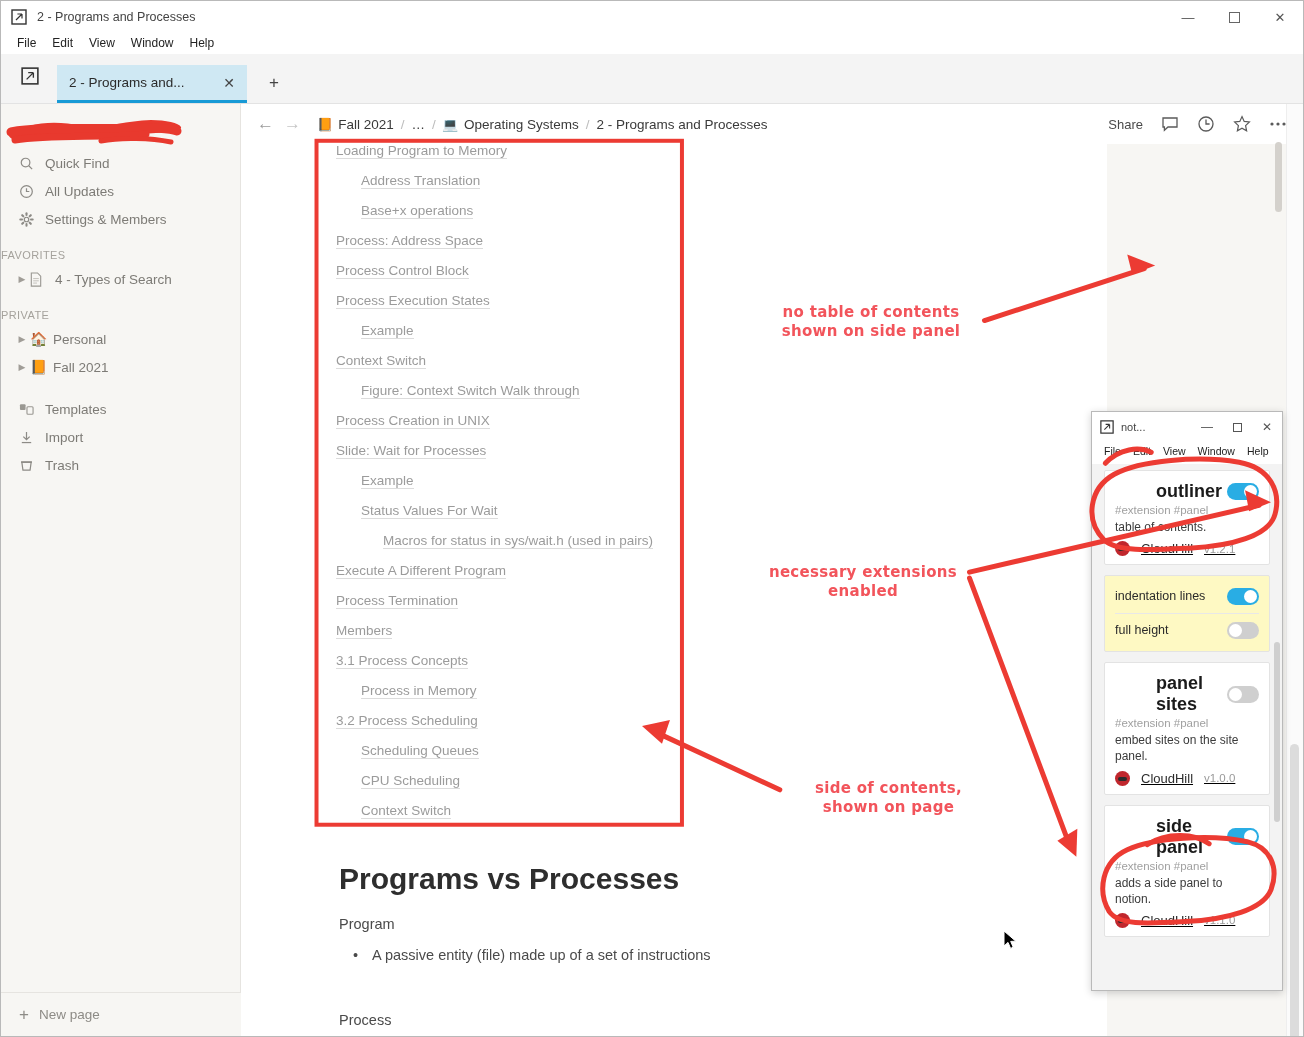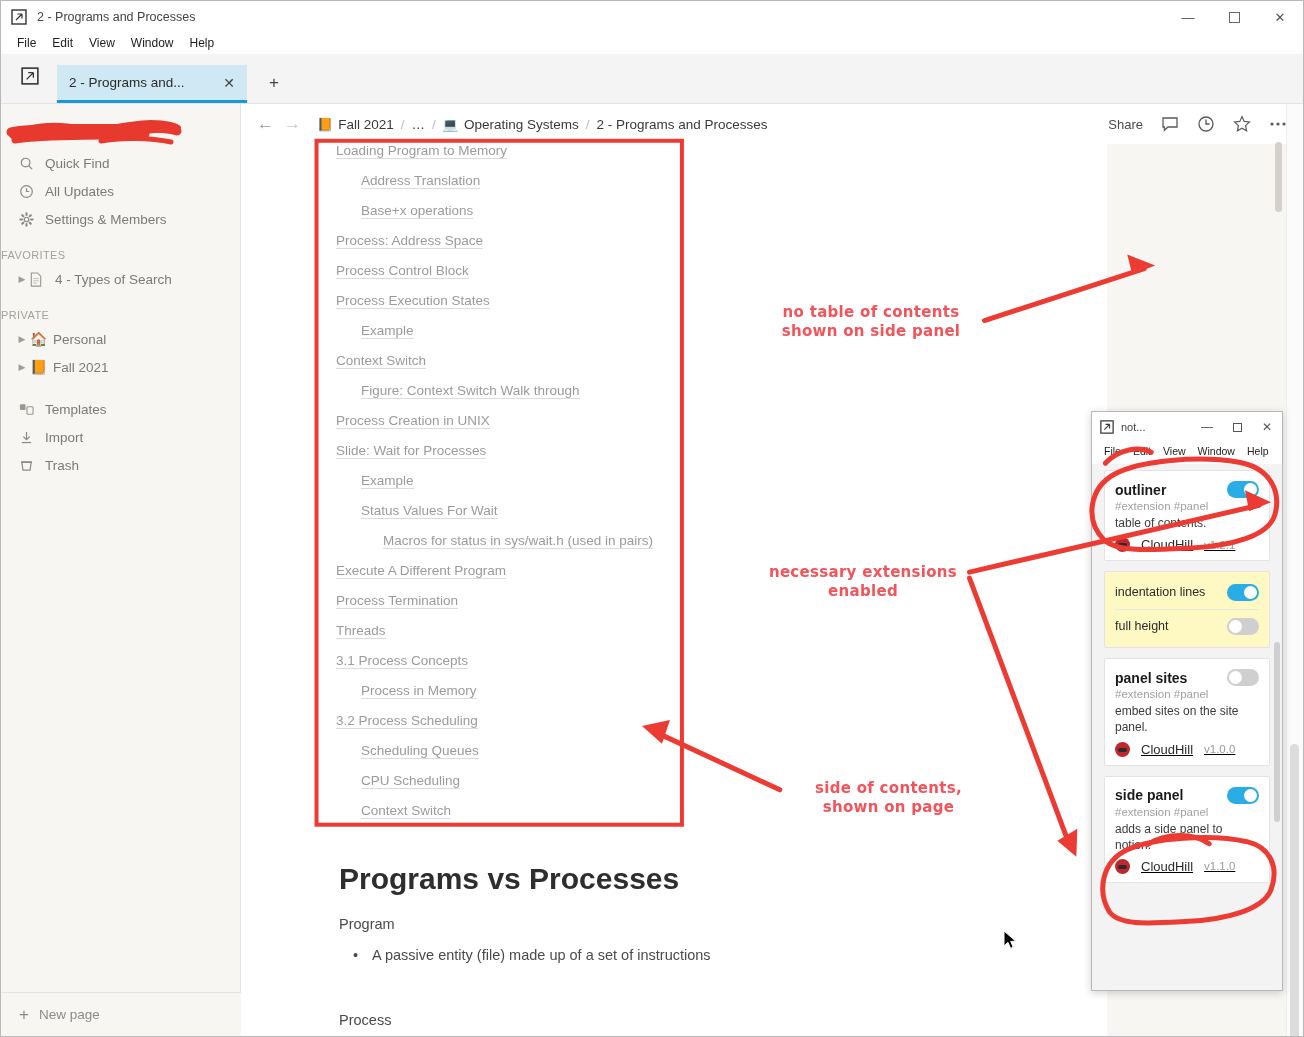--- a/index.html
+++ b/index.html
@@ -151,21 +151,21 @@
   .popup-wc { margin-left: auto; display: flex; }
   .popup-wc .w { width: 30px; height: 30px; display: flex; align-items:center; justify-content:center; color:#555; font-size:12px;}
   .popup-menu { height: 18px; display: flex; align-items: center; padding-left: 6px; }
   .popup-menu .mi { font-size: 10.5px; color: #222; padding: 0 6px; }
   .popup-body { position: absolute; top: 52px; left: 0; right: 0; bottom: 0; background: #f3f3f3; padding: 6px 12px; }
   .ext-card {
     background: #ffffff; border: 1px solid #e3e3e3; border-radius: 2px;
     padding: 10px 10px 8px 10px; margin-bottom: 10px;
   }
   .ext-head { display: flex; align-items: center; justify-content: space-between; }
-  .ext-name { font-size: 14px; font-weight: bold; color: #1b1b1b; }
+  .ext-name { font-size: 18px; font-weight: bold; color: #1b1b1b; margin-left: 41px; }
   .toggle { width: 32px; height: 17px; border-radius: 9px; background: #cfcfcf; position: relative; flex: none;}
   .toggle.on { background: #29ade4; }
   .toggle .knob { position: absolute; top: 2px; left: 2px; width: 13px; height: 13px; border-radius: 50%; background: #fff; }
   .toggle.on .knob { left: 17px; }
   .ext-tags { font-size: 11.5px; color: #a0a0a0; margin-top: 2px; }
   .ext-desc { font-size: 12px; color: #3b3b3b; margin-top: 3px; line-height: 1.35; }
   .ext-author { display: flex; align-items: center; margin-top: 6px; gap: 11px; text-decoration: underline; }
   .ext-author .av { width: 15px; height: 15px; border-radius: 50%; background: #c0272d; position: relative; }
   .ext-author .av:after { content:''; position:absolute; left:3px; top:6px; width:9px; height:4px; border-radius:3px; background:#2b2b2b;}
   .ext-author .an { font-size: 13px; color: #2b2b2b; }
@@ -404,21 +404,21 @@
           <div class="toc-item lvl1"><span>Example</span></div>
           <div class="toc-item lvl0"><span>Context Switch</span></div>
           <div class="toc-item lvl1"><span>Figure: Context Switch Walk through</span></div>
           <div class="toc-item lvl0"><span>Process Creation in UNIX</span></div>
           <div class="toc-item lvl0"><span>Slide: Wait for Processes</span></div>
           <div class="toc-item lvl1"><span>Example</span></div>
           <div class="toc-item lvl1"><span>Status Values For Wait</span></div>
           <div class="toc-item lvl2"><span>Macros for status in sys/wait.h (used in pairs)</span></div>
           <div class="toc-item lvl0"><span>Execute A Different Program</span></div>
           <div class="toc-item lvl0"><span>Process Termination</span></div>
-          <div class="toc-item lvl0"><span>Threads</span></div>
+          <div class="toc-item lvl0"><span>Members</span></div>
           <div class="toc-item lvl0"><span>3.1 Process Concepts</span></div>
           <div class="toc-item lvl1"><span>Process in Memory</span></div>
           <div class="toc-item lvl0"><span>3.2 Process Scheduling</span></div>
           <div class="toc-item lvl1"><span>Scheduling Queues</span></div>
           <div class="toc-item lvl1"><span>CPU Scheduling</span></div>
           <div class="toc-item lvl1"><span>Context Switch</span></div>
         </div>
 
       <div class="page-title">Programs vs Processes</div>
       <div class="p-text" style="top:772px;">Program</div>

